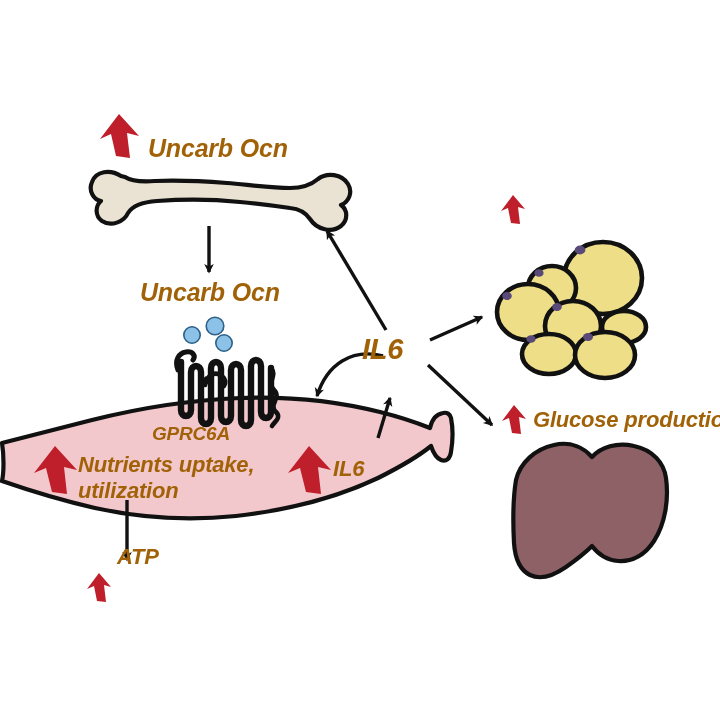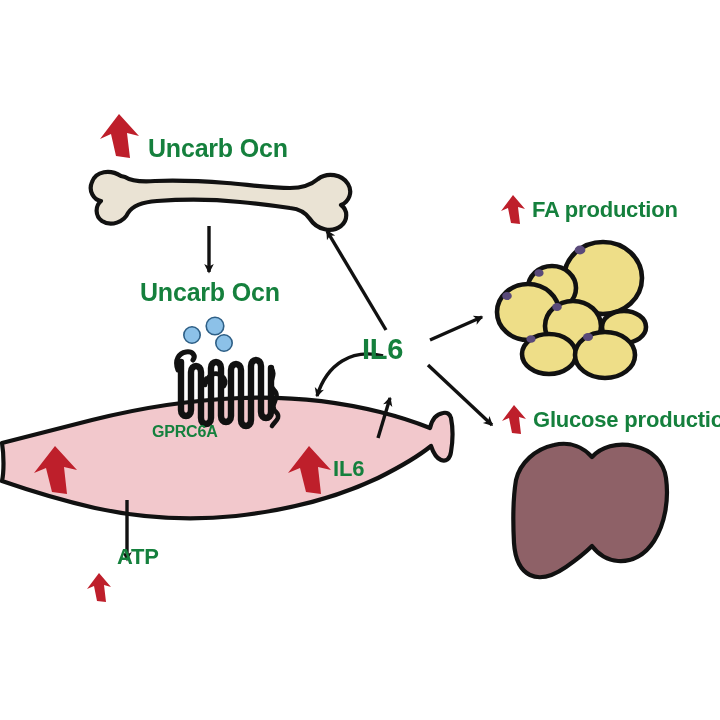--- a/index.html
+++ b/index.html
@@ -1,23 +1,23 @@
 <!DOCTYPE html>
 <html><head>
 <meta charset="utf-8">
 <style>
   html,body{margin:0;padding:0;background:#ffffff;}
   body{width:720px;height:720px;overflow:hidden;
        font-family:"Liberation Sans","DejaVu Sans",sans-serif;}
   #stage{position:relative;width:720px;height:720px;background:#ffffff;}
   svg.layer{position:absolute;left:0;top:0;width:720px;height:720px;}
-  .lbl{position:absolute;color:#15803d;font-weight:bold;white-space:pre;line-height:1.16;}
+  .lbl{position:absolute;color:#a16207;font-weight:bold;white-space:pre;line-height:1.16;font-style:italic;}
   .lbl.big{font-size:25px;letter-spacing:-0.2px;}
   .lbl.med{font-size:22px;letter-spacing:-0.2px;}
-  .lbl.tiny{font-size:16px;letter-spacing:-0.2px;}
+  .lbl.tiny{font-size:19px;letter-spacing:-0.2px;}
   .redarrow{position:absolute;}
 </style>
 </head>
 <body>
 
 <div id="stage">
 
   <svg class="layer" viewBox="0 0 720 720">
     <defs>
       <marker id="ah" markerWidth="11" markerHeight="11" refX="8.6" refY="5.2" orient="auto" markerUnits="userSpaceOnUse">
@@ -156,24 +156,25 @@
   <svg class="redarrow" style="left:501px;top:404px;width:26px;height:32px;" viewBox="0 0 26 32">
     <path d="M13,1 L25,15 L18,13 L20,30 L11,29 L8,14 L1,17 Z" fill="#BE1F2B"></path>
   </svg>
 
   <div class="lbl big" style="left:148px;top:134px;">Uncarb Ocn</div>
 
   <div class="lbl big" style="left:140px;top:278px;">Uncarb Ocn</div>
 
   <div class="lbl tiny" style="left:152px;top:423px;">GPRC6A</div>
 
+  <div class="lbl med" style="left:78px;top:452px;">Nutrients uptake,
+utilization</div>
 
   <div class="lbl med" style="left:333px;top:456px;">IL6</div>
 
   <div class="lbl med" style="left:117px;top:544px;">ATP</div>
 
   <div class="lbl big" style="left:362px;top:333px;font-size:29px;">IL6</div>
 
-  <div class="lbl med" style="left:532px;top:197px;">FA production</div>
 
   <div class="lbl med" style="left:533px;top:407px;">Glucose production</div>
 
 </div>
 
 </body></html>

